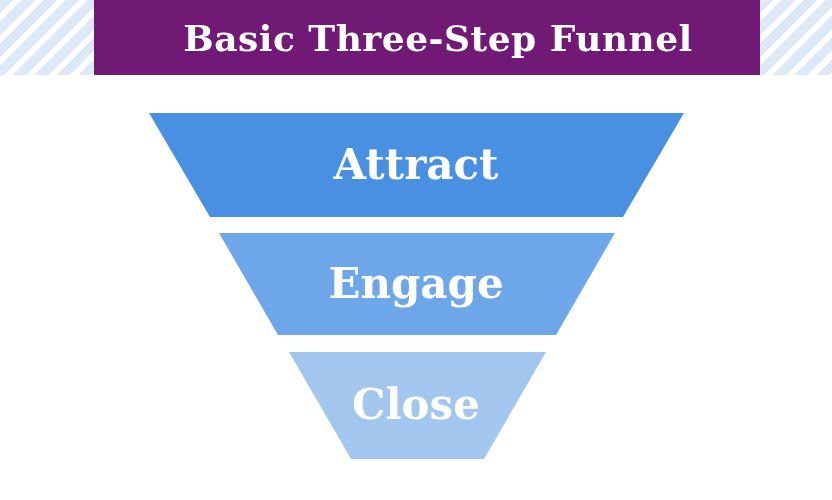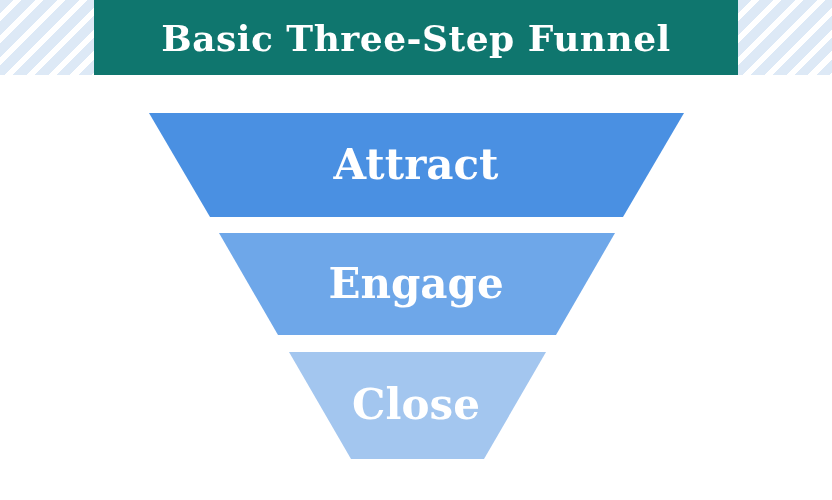--- a/index.html
+++ b/index.html
@@ -64,21 +64,21 @@
 </style>
 </head>
 <body>
 
 <div class="canvas">
 
   <div class="stripe-block stripe-left" style="--stripe-color: #dde9f6; --stripe-bg: #ffffff;"></div>
 
   <div class="stripe-block stripe-right" style="--stripe-color: #dde9f6; --stripe-bg: #ffffff;"></div>
 
-  <div class="header-bar" style="background-color: #0f766e; color: rgb(255, 255, 255);">
+  <div class="header-bar" style="background-color: #701a75; color: rgb(255, 255, 255); padding-left: 22px;">
     <div class="header-title">Basic Three-Step Funnel</div>
   </div>
 
   <svg class="funnel-svg" viewBox="0 0 832 500">
 
     <g>
       <polygon points="149,113 684,113 623,217 210,217" fill="#4a90e2"></polygon>
       <text class="funnel-label" x="416" y="179" fill="#ffffff">Attract</text>
     </g>
 

